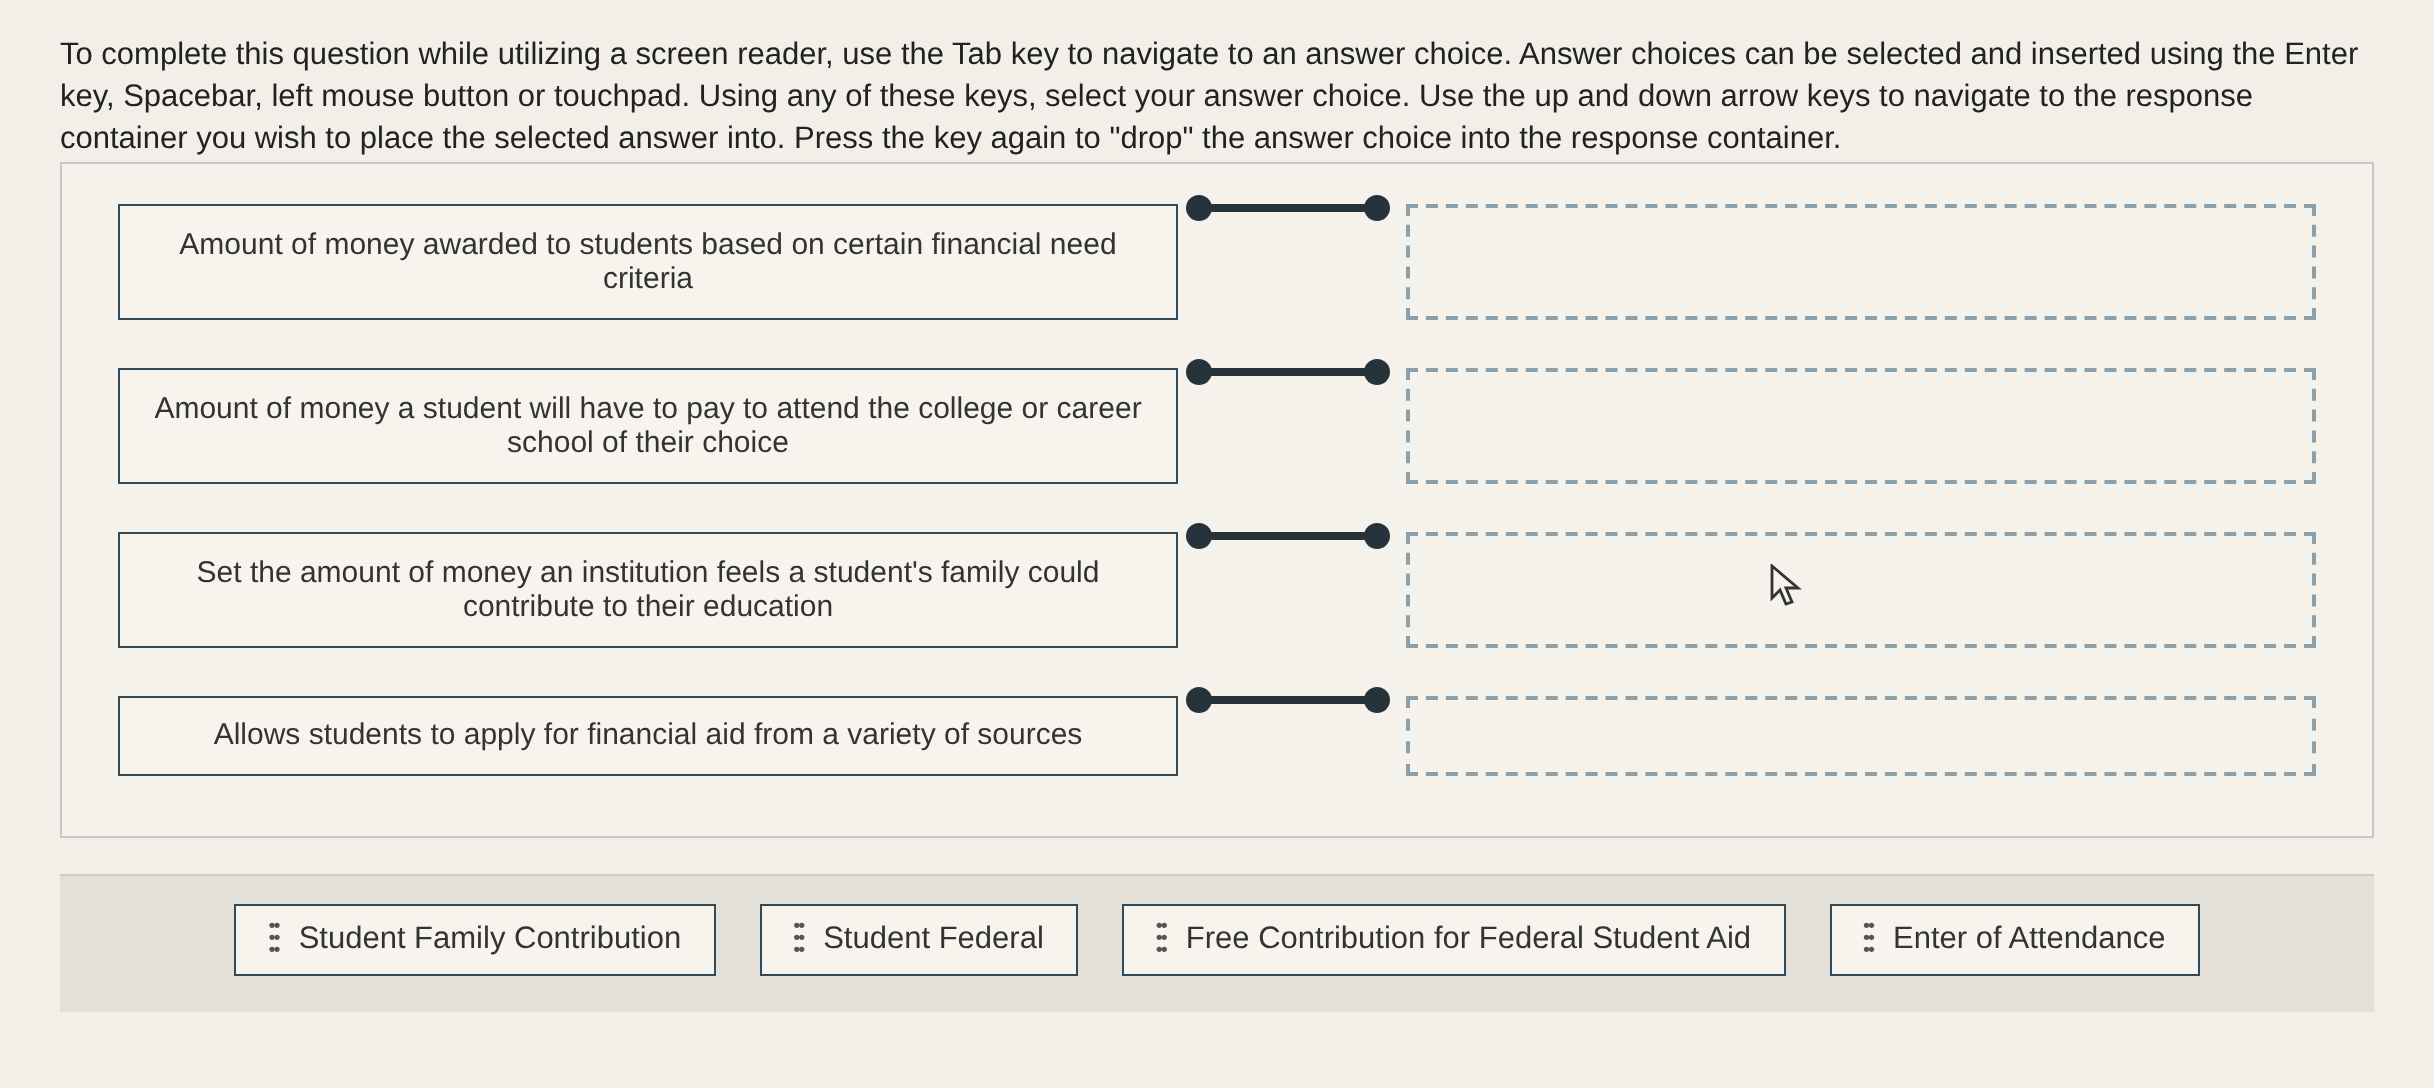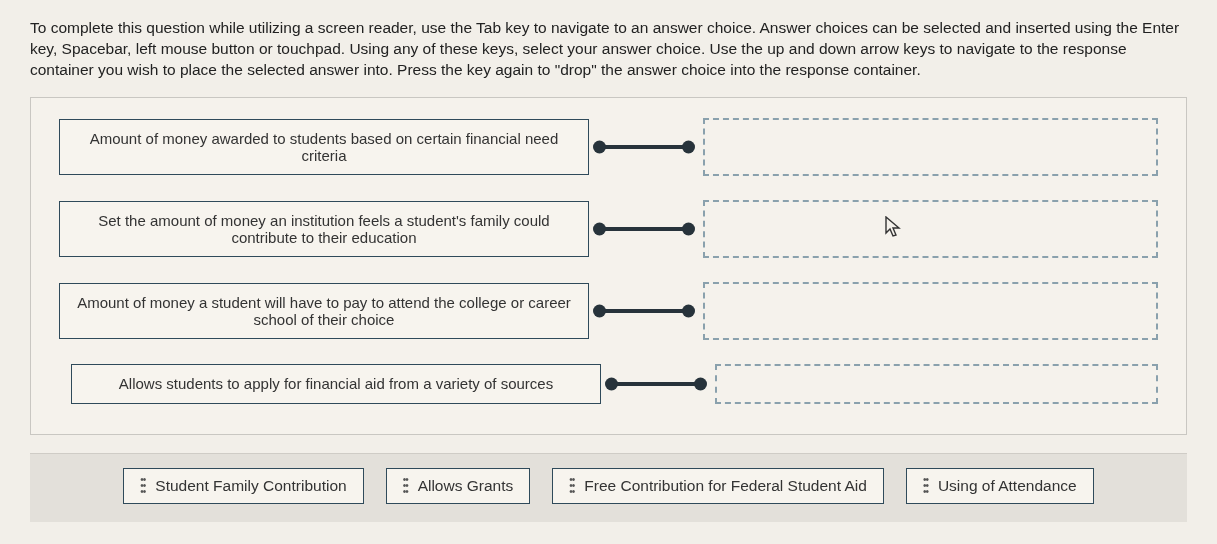--- a/index.html
+++ b/index.html
@@ -12,38 +12,36 @@
     background: #f2efe9;
     color: #222;
   }
   .page {
     padding: 18px 30px 0 30px;
   }
   .instructions {
     font-size: 15.5px;
     line-height: 1.35;
     color: #222;
-    margin-bottom: 16px;
   }
 
   .panel {
     border: 1px solid #c9c7c2;
     background: #f5f2ec;
     padding: 20px 28px 30px 28px;
     min-height: 320px;
   }
 
   .rows { }
 
   .row {
     display: flex;
-    align-items: center;
     margin-bottom: 24px;
   }
-  .row:last-child { margin-bottom: 0; margin-left: 12px; }
+  .row:last-child { margin-bottom: 0; }
 
   .prompt-box {
     flex: 0 0 530px;
     border: 1.5px solid #2f4a5a;
     background: #f7f4ee;
     padding: 10px 14px;
     min-height: 56px;
     display: flex;
     align-items: center;
     justify-content: center;
@@ -132,36 +130,36 @@
   <div class="panel">
     <div class="rows">
 
       <div class="row">
         <div class="prompt-box">Amount of money awarded to students based on certain financial need criteria</div>
         <div class="connector"></div>
         <div class="drop-zone"></div>
       </div>
 
       <div class="row">
+        <div class="prompt-box">Amount of money a student will have to pay to attend the college or career school of their choice</div>
+        <div class="connector"></div>
+        <div class="drop-zone"></div>
+      </div>
+
+      <div class="row">
         <div class="prompt-box">Set the amount of money an institution feels a student's family could contribute to their education</div>
         <div class="connector"></div>
         <div class="drop-zone" style="position:relative;">
           <svg class="cursor-icon" style="left:180px; top:14px;" viewBox="0 0 16 22">
             <path d="M1 1 L1 17 L5 13 L8 20 L11 19 L8 12 L14 12 Z" fill="none" stroke="#333" stroke-width="1.4"></path>
           </svg>
         </div>
       </div>
 
       <div class="row">
-        <div class="prompt-box">Amount of money a student will have to pay to attend the college or career school of their choice</div>
-        <div class="connector"></div>
-        <div class="drop-zone"></div>
-      </div>
-
-      <div class="row">
         <div class="prompt-box single-line">Allows students to apply for financial aid from a variety of sources</div>
         <div class="connector"></div>
         <div class="drop-zone short"></div>
       </div>
 
     </div>
   </div>
 
   <div class="answer-bar">
 
@@ -173,36 +171,36 @@
         </span>
       <span>Student Family Contribution</span>
     </div>
 
     <div class="answer-chip">
       <span class="grip">
           <span>••</span>
           <span>••</span>
           <span>••</span>
         </span>
-      <span>Allows Grants</span>
+      <span>Student Federal</span>
     </div>
 
     <div class="answer-chip">
       <span class="grip">
           <span>••</span>
           <span>••</span>
           <span>••</span>
         </span>
       <span>Free Contribution for Federal Student Aid</span>
     </div>
 
     <div class="answer-chip">
       <span class="grip">
           <span>••</span>
           <span>••</span>
           <span>••</span>
         </span>
-      <span>Using of Attendance</span>
+      <span>Enter of Attendance</span>
     </div>
 
   </div>
 
 </div>
 
 </body></html>

